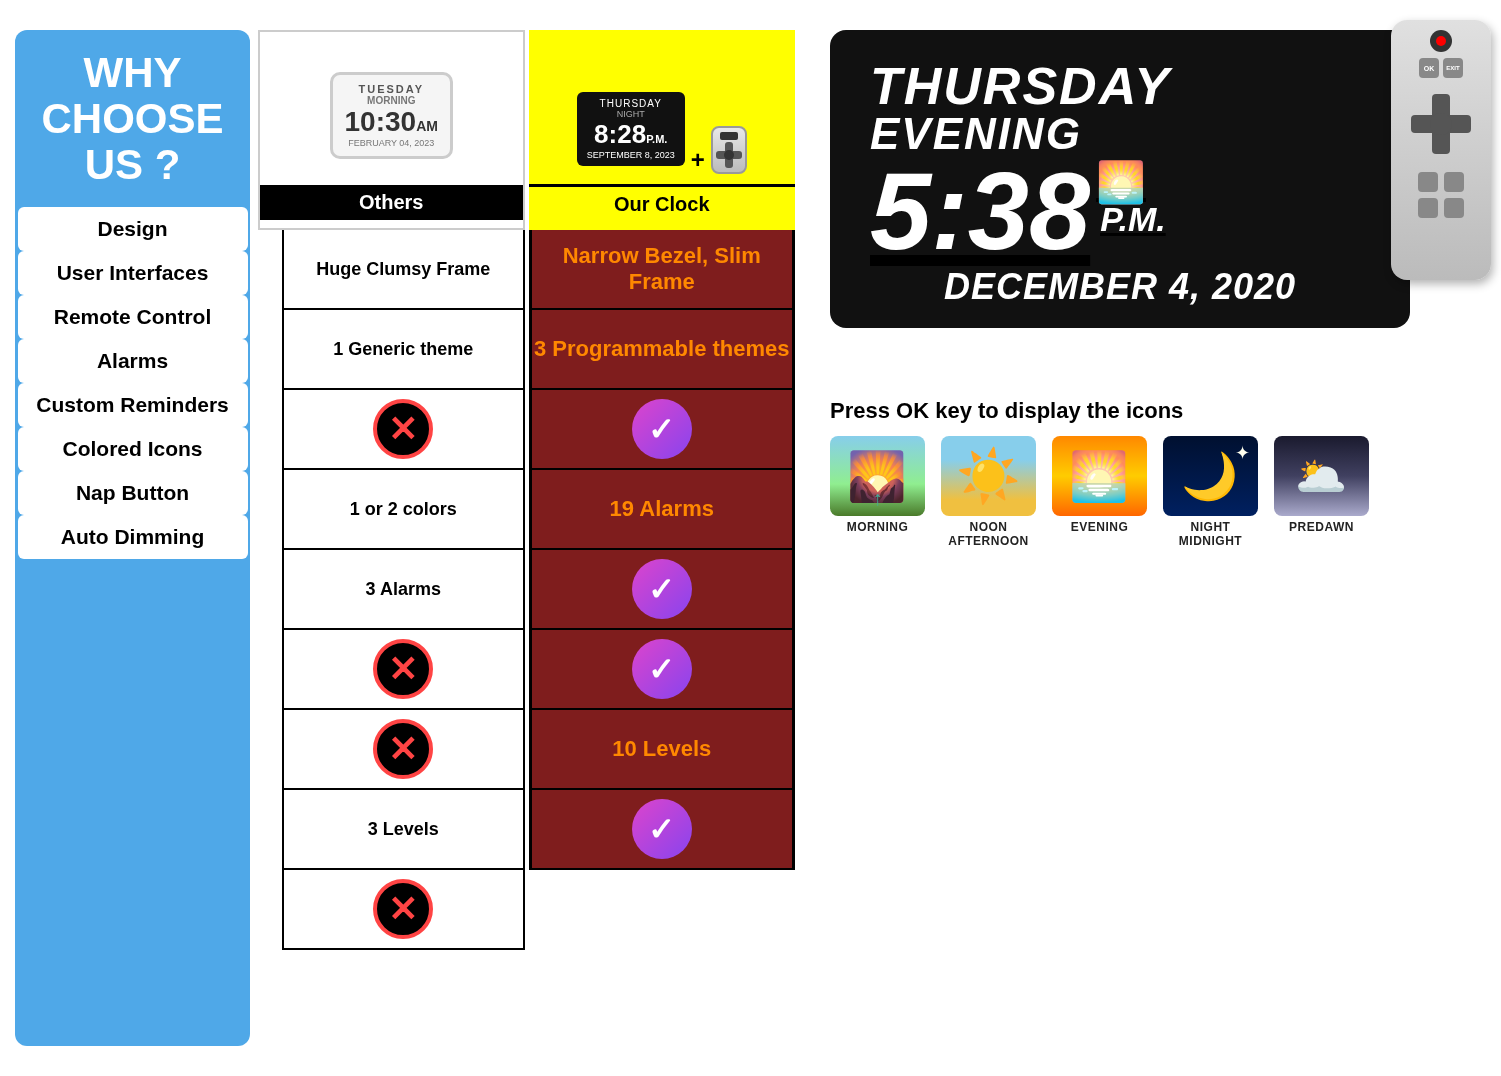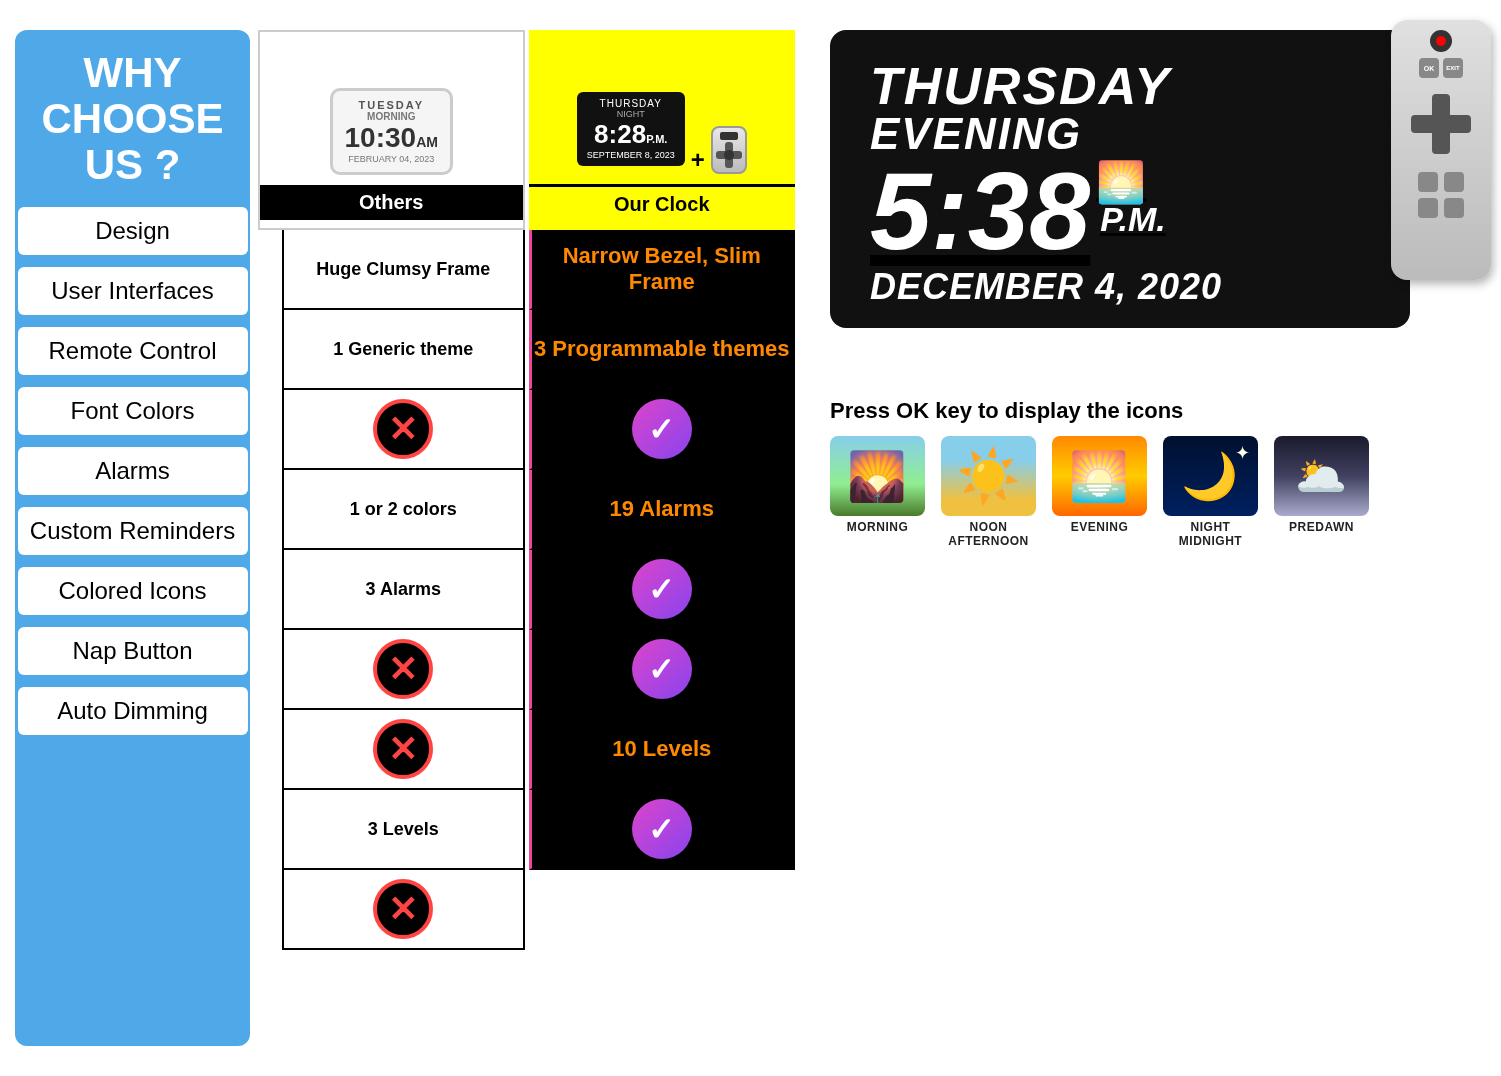--- a/index.html
+++ b/index.html
@@ -41,24 +41,23 @@
       text-transform: uppercase;
       margin-bottom: 18px;
       margin-top: 10px;
     }
 
     .feature-label {
       background: #fff;
       border-radius: 6px;
       width: 230px;
       text-align: center;
-      font-weight: 400;
-      font-size: 24px;
+      font-weight: 700;
+      font-size: 21px;
       padding: 10px 6px;
-      margin-bottom: 12px;
     }
 
     
     .data-cols {
       display: flex;
       flex: 1;
       margin-left: 8px;
     }
 
     .col-others, .col-ours {
@@ -119,37 +118,37 @@
       font-size: 18px;
     }
 
     .col-others .data-cell {
       border-left: 2px solid #000;
       border-right: 2px solid #000;
       margin-left: 24px;
     }
 
     .col-ours .data-cell {
-      background: #000000;
-      border-left: 3px solid #ec4899;
+      background: #7f1d1d;
+      border-left: 3px solid #000000;
       border-right: 3px solid #000;
       text-align: center;
     }
 
     .others-text { color: #000; font-size: 18px; font-weight: 700; }
     .ours-text { color: #ff8800; font-size: 22px; font-weight: 900; }
 
     
     .clock-preview-others {
       background: #f5f5f5;
       border: 3px solid #ccc;
       border-radius: 10px;
       padding: 8px 12px;
       text-align: center;
-      margin: 10px 0;
+      margin: 26px 0;
     }
 
     .clock-preview-others .day {
       font-size: 11px;
       font-weight: 700;
       letter-spacing: 2px;
       color: #555;
     }
 
     .clock-preview-others .time {
@@ -275,20 +274,21 @@
       margin-bottom: 12px;
       margin-left: 4px;
     }
 
     .big-clock .date-line {
       color: #fff;
       font-size: 36px;
       font-weight: 900;
       font-style: italic;
       letter-spacing: 1px;
+      text-align: center;
     }
 
     .remote-big {
       position: absolute;
       right: 10px;
       top: 20px;
       width: 100px;
       height: 260px;
       background: linear-gradient(180deg, #e0e0e0, #bbb);
       border-radius: 16px;
@@ -436,21 +436,20 @@
 <div class="comparison-section">
 
   <div class="why-col">
     <div class="why-title" style="white-space: pre-line;">WHY
 CHOOSE
 US ?</div>
 
     <div class="feature-label">Design</div>
     <div class="feature-label">User Interfaces</div>
     <div class="feature-label">Remote Control</div>
-    <div class="feature-label">Font Colors</div>
     <div class="feature-label">Alarms</div>
     <div class="feature-label">Custom Reminders</div>
     <div class="feature-label">Colored Icons</div>
     <div class="feature-label">Nap Button</div>
     <div class="feature-label">Auto Dimming</div>
   </div>
 
   <div class="data-cols">
 
     <div class="col-others">

